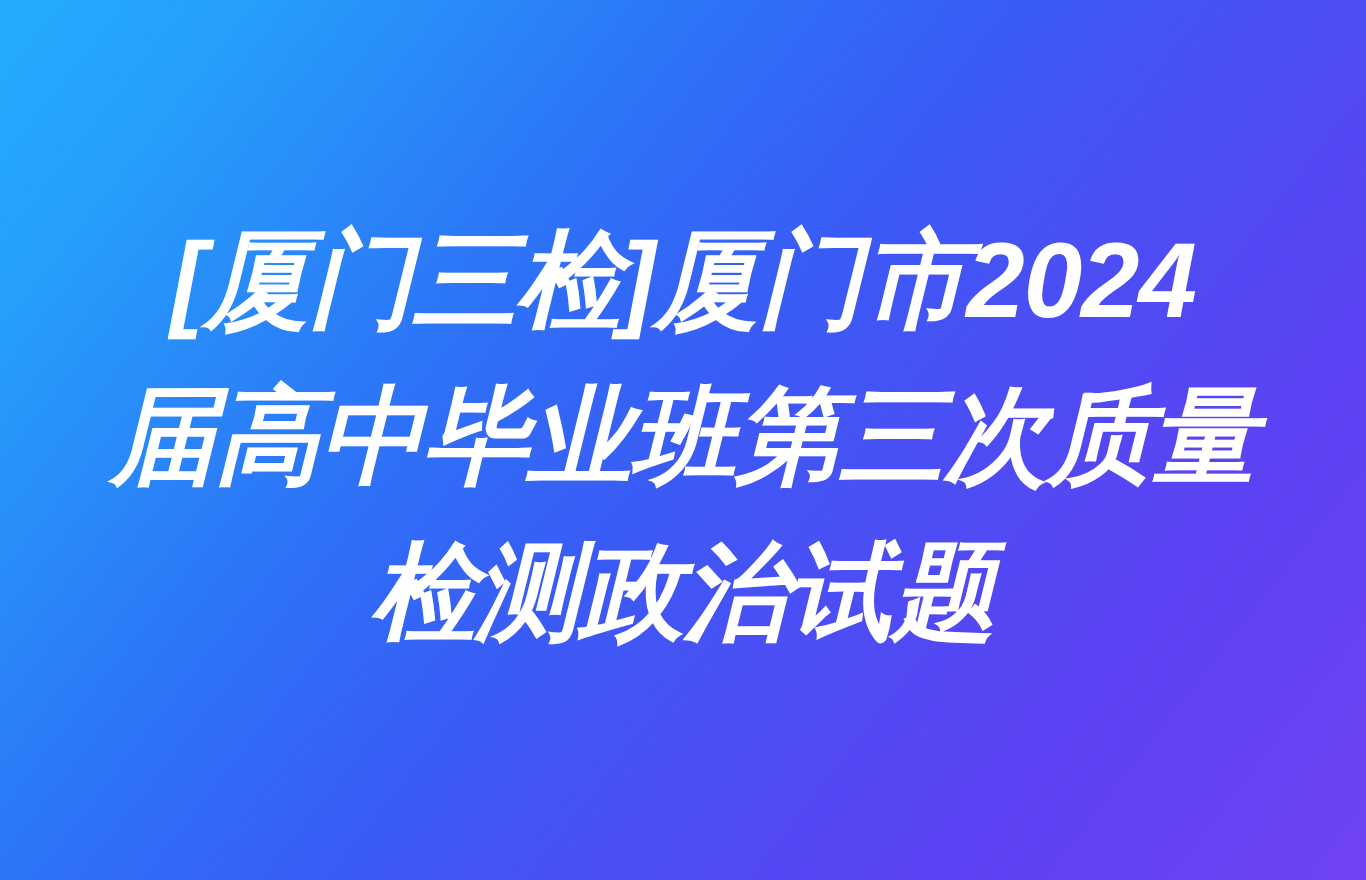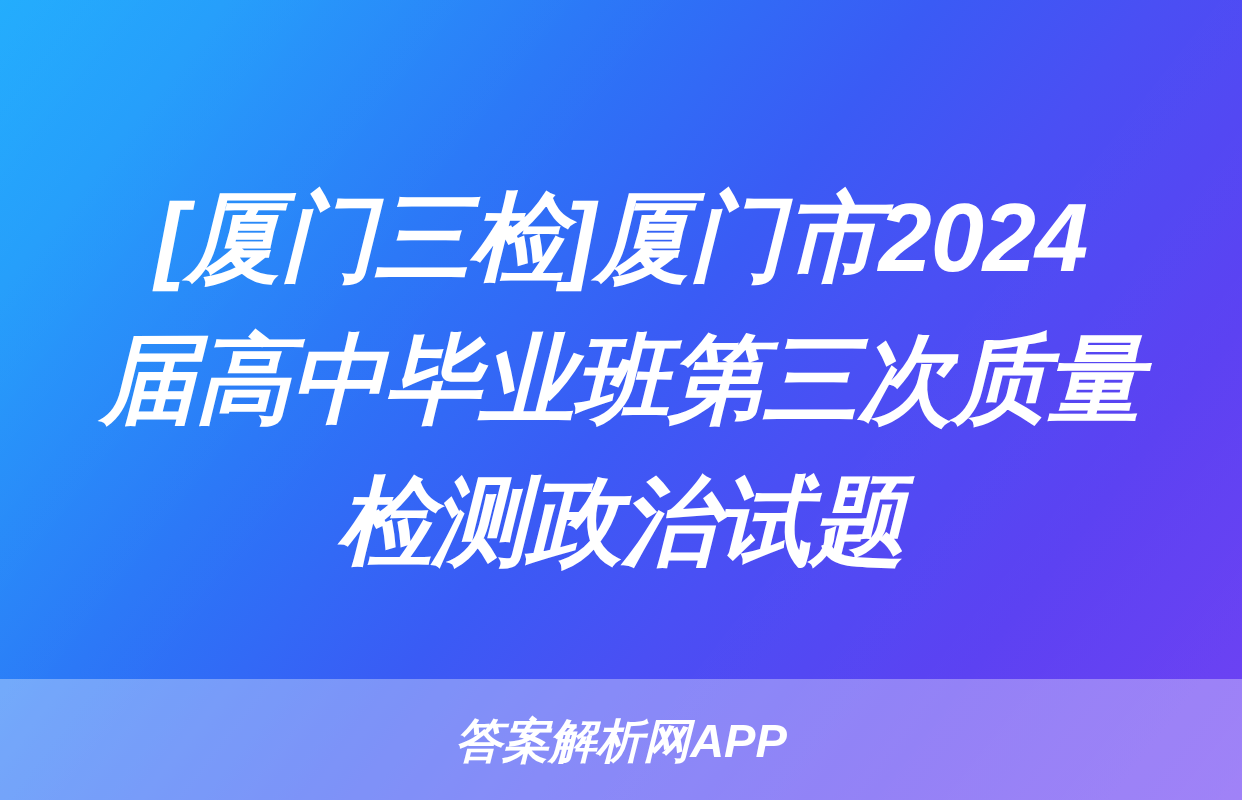--- a/index.html
+++ b/index.html
@@ -38,21 +38,21 @@
         rgba(255,255,255,0.06) 0%,
         rgba(255,255,255,0.00) 38%,
         rgba(255,255,255,0.00) 62%,
         rgba(255,255,255,0.03) 100%);
   }
 
   .title-block {
     position: absolute;
     left: 0;
     right: 0;
-    top: 167px;
+    top: 184px;
     text-align: center;
     padding: 0 88px;
     box-sizing: border-box;
     z-index: 3;
   }
 
   .title-line {
     display: block;
     color: #ffffff;
     font-family: "Liberation Sans", "DejaVu Sans", sans-serif;
@@ -95,17 +95,14 @@
 <body>
 
 <div class="poster">
 
   <div class="title-block">
     <span class="title-line">[厦门三检]厦门市2024</span>
     <span class="title-line">届高中毕业班第三次质量</span>
     <span class="title-line">检测政治试题</span>
   </div>
 
-  <div class="footer-band">
-    <span class="watermark">答案解析网APP</span>
-  </div>
 
 </div>
 
 </body></html>

